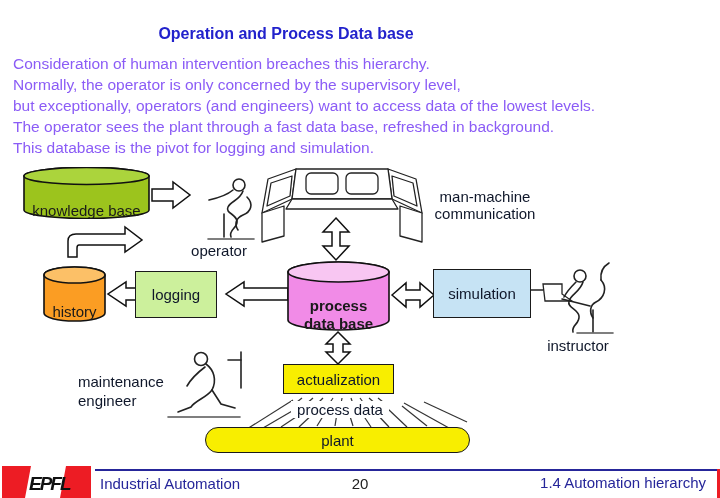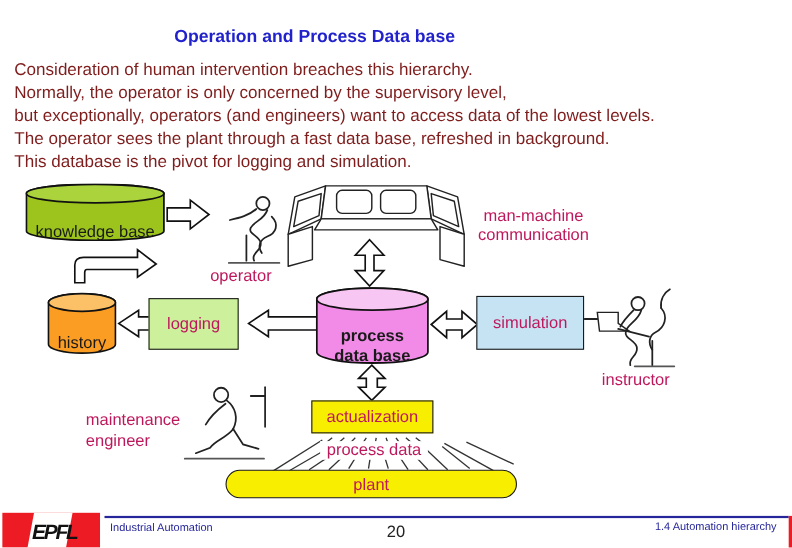--- a/index.html
+++ b/index.html
@@ -8,34 +8,34 @@
     --history-orange:#fb9d23; --history-orange-top:#fcc067;
     --process-pink:#f18be7; --process-pink-top:#f8c6f2;
     --logging-green:#ccf09c; --simulation-blue:#c6e3f4; --yellow:#f8ee00;
   }
   html,body{margin:0;padding:0;background:#fff;}
   .slide{position:relative;width:720px;height:498px;background:#fff;overflow:hidden;
          font-family:"Liberation Sans", sans-serif;color:#1a1a1a;}
   .abs{position:absolute;}
   .title{left:0;top:25px;width:572px;text-align:center;font-size:16px;font-weight:bold;
          color:var(--title-blue);}
-  .body-text{left:13px;top:53px;font-size:15.5px;line-height:21px;color:#7f1d1d;}
-  .lbl{font-size:15px;color:#be185d;}
+  .body-text{left:13px;top:53px;font-size:15.5px;line-height:21px;color:#8b5cf6;}
+  .lbl{font-size:15px;color:#0f172a;}
   .center{display:flex;align-items:center;justify-content:center;text-align:center;}
   .shape-label{position:absolute;inset:0;display:flex;flex-direction:column;
                align-items:center;justify-content:center;font-size:15px;margin-top:28px;}
   .box{border:1.6px solid #1a1a1a;box-sizing:border-box;}
   .logging-box{background:var(--logging-green);}
   .sim-box{background:var(--simulation-blue);}
   .yellow-box{background:var(--yellow);}
   .plant-pill{background:var(--yellow);border:1.6px solid #1a1a1a;border-radius:13px;
               box-sizing:border-box;}
   .cyl svg{position:absolute;inset:0;}
   .footer-line{background:var(--footer-blue);}
-  .footer-text{font-size:10px;color:var(--footer-blue);}
+  .footer-text{font-size:15px;color:var(--footer-blue);}
   .page-num{font-size:15px;color:#222;text-align:center;}
   .right-red-bar{background:var(--logo-red);}
   .overlay{position:absolute;left:0;top:0;pointer-events:none;}
 </style>
 </head>
 <body>
 
 <div class="slide">
 
   <div class="abs title">Operation and Process Data base</div>

